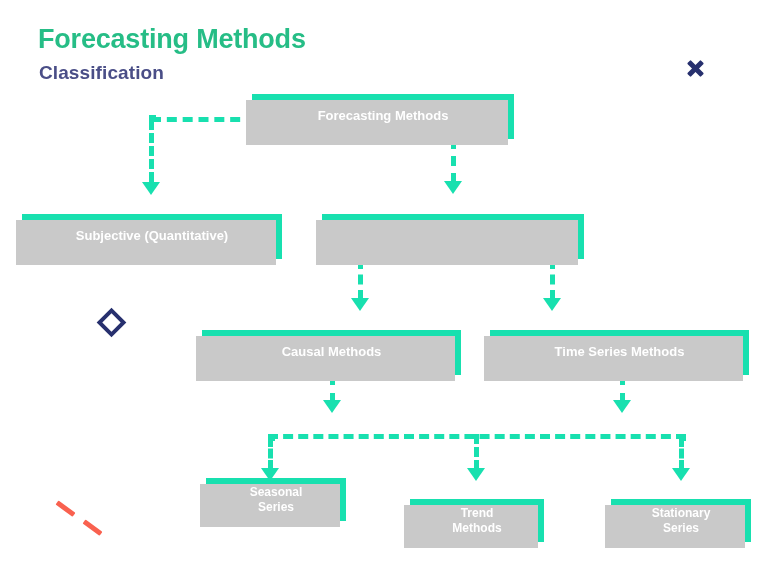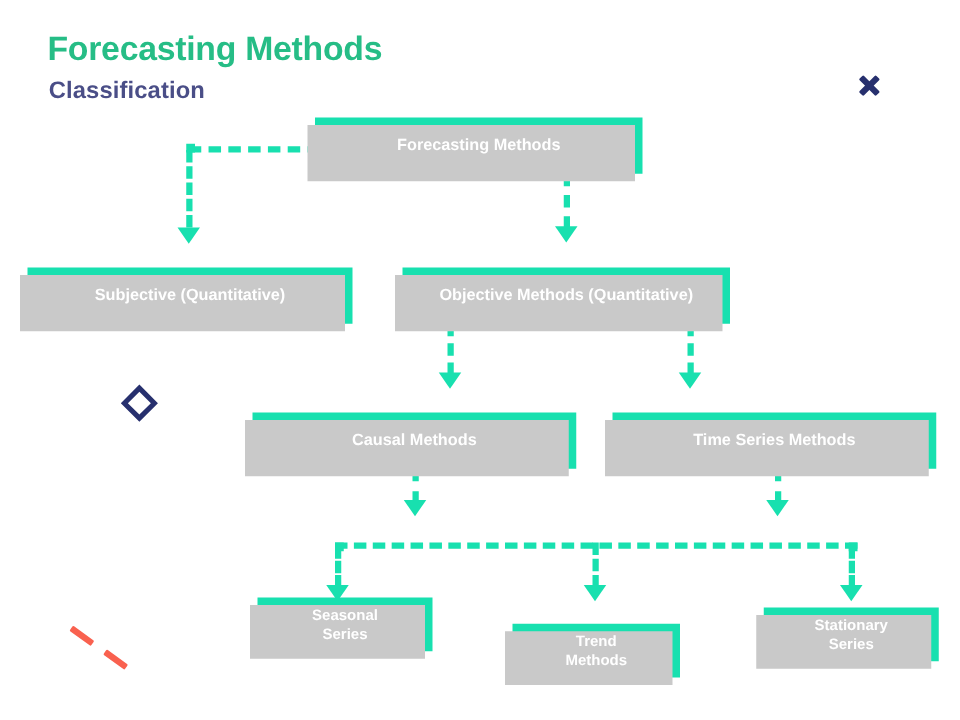--- a/index.html
+++ b/index.html
@@ -203,21 +203,20 @@
     <span class="node-label">Forecasting Methods</span>
   </div>
 
   <div class="node" style="left:22px; top:214px; width:260px; height:45px; font-size:13px;">
     <span class="shadow"></span>
     <span class="node-label">Subjective (Quantitative)</span>
   </div>
 
   <div class="node" style="left:322px; top:214px; width:262px; height:45px; font-size:13px;">
     <span class="shadow"></span>
-    <span class="node-label">Objective Methods (Quantitative)</span>
   </div>
 
   <div class="node" style="left:202px; top:330px; width:259px; height:45px; font-size:13px;">
     <span class="shadow"></span>
     <span class="node-label">Causal Methods</span>
   </div>
 
   <div class="node" style="left:490px; top:330px; width:259px; height:45px; font-size:13px;">
     <span class="shadow"></span>
     <span class="node-label">Time Series Methods</span>
@@ -228,19 +227,19 @@
     <span class="node-label">Seasonal
 Series</span>
   </div>
 
   <div class="node two-line" style="left:410px; top:499px; width:134px; height:43px; font-size:12px;">
     <span class="shadow"></span>
     <span class="node-label">Trend
 Methods</span>
   </div>
 
-  <div class="node two-line" style="left:611px; top:486px; width:140px; height:43px; font-size:12px;">
+  <div class="node two-line" style="left:611px; top:499px; width:140px; height:43px; font-size:12px;">
     <span class="shadow"></span>
     <span class="node-label">Stationary
 Series</span>
   </div>
 
 </div>
 
 </body></html>

